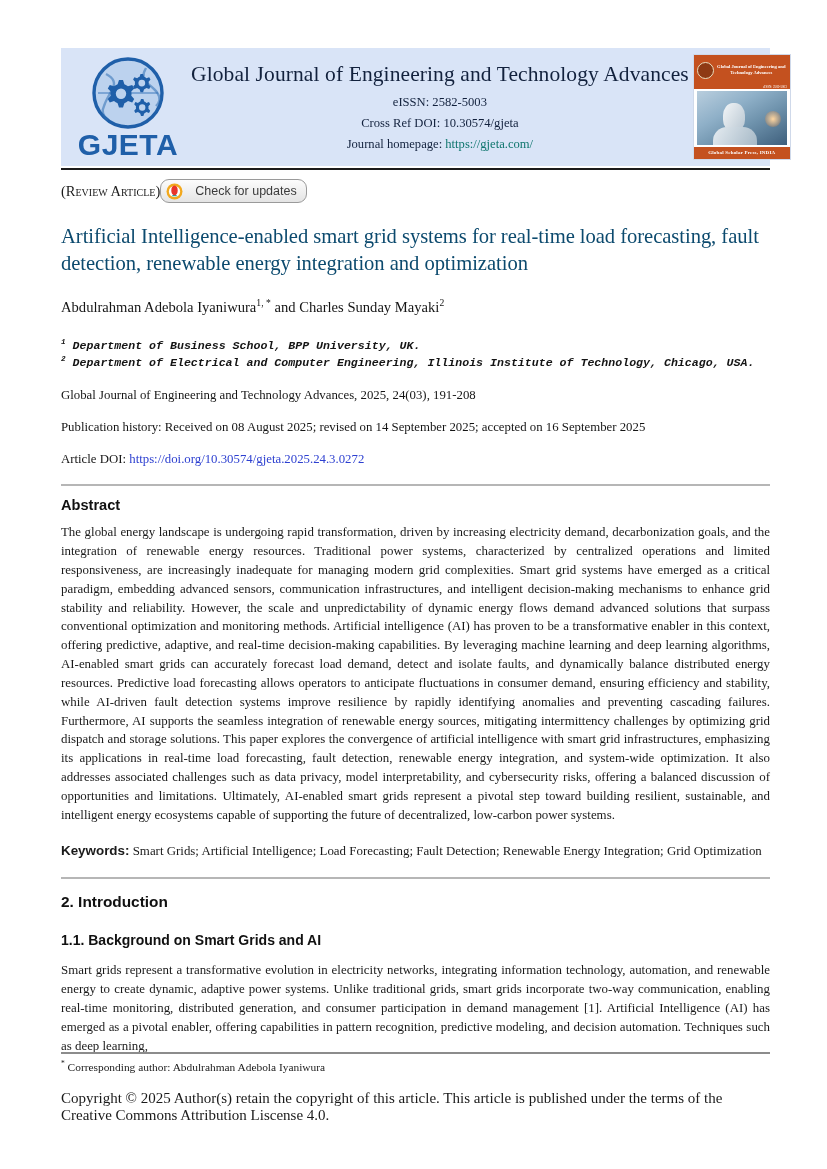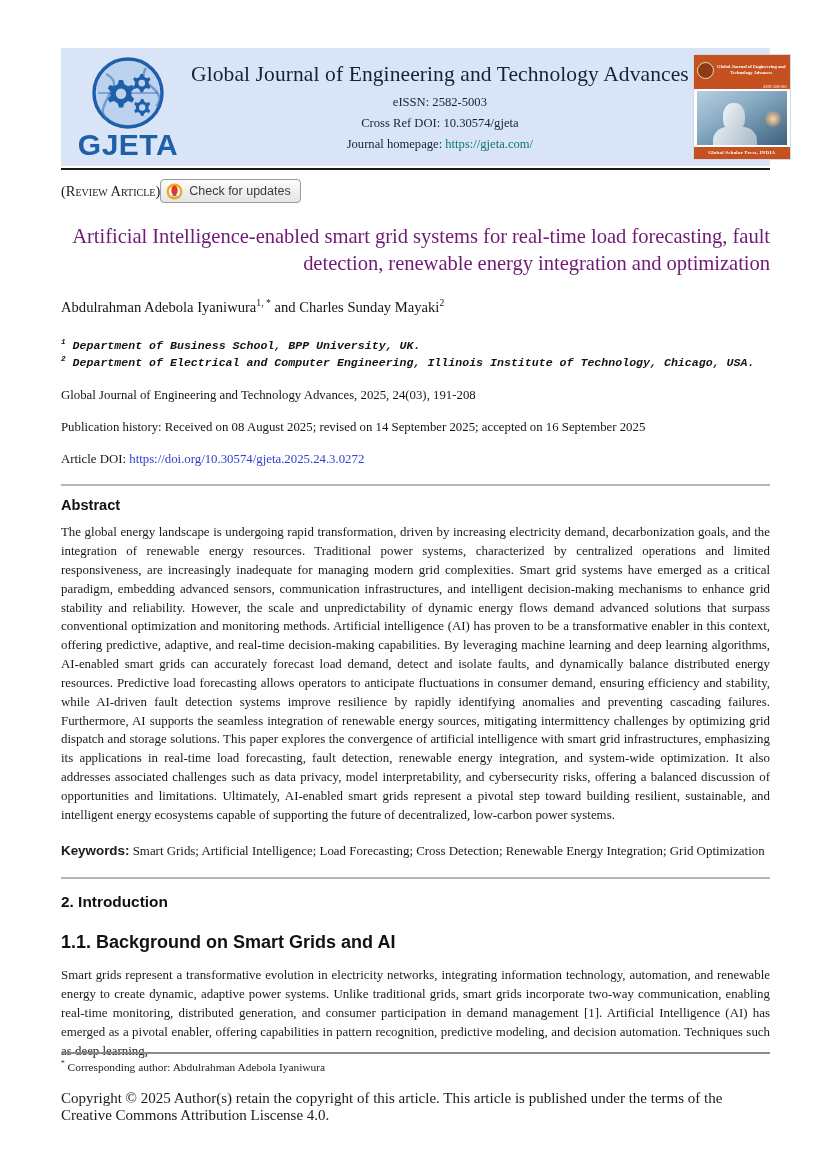--- a/index.html
+++ b/index.html
@@ -160,43 +160,42 @@
   }
   .article-type {
     font-size: 14.5px;
     font-variant: small-caps;
     color: #1a1a1a;
     padding-top: 4px;
   }
   .updates-badge {
     display: inline-flex;
     align-items: center;
-    gap: 6px;
+    gap: 12px;
     border: 1px solid #9a9a9a;
-    border-radius: 4px;
+    border-radius: 9px;
     background: linear-gradient(180deg,#fcfcfc 0%, #e4e4e4 100%);
     padding: 3px 9px 3px 5px;
     height: 24px;
     box-sizing: border-box;
   }
   .updates-badge-text {
     font-family: "Liberation Sans", sans-serif;
     font-size: 12.5px;
     color: #3b3b3b;
   }
 
   
   .art-title {
     font-size: 20.6px;
     line-height: 1.32;
-    color: #701a75;
+    color: #0c4a6e;
     margin: 14px 0 0 0;
     font-weight: normal;
     letter-spacing: -0.05px;
-    text-align: right;
   }
   .authors {
     font-size: 14.6px;
     margin-top: 22px;
     color: #151515;
   }
   sup { font-size: 0.66em; vertical-align: super; line-height: 0; }
   .affil {
     font-size: 11.6px;
     font-style: italic;
@@ -248,21 +247,21 @@
   .h1-num {
     font-family: "Liberation Sans", sans-serif;
     font-weight: bold;
     font-size: 15.4px;
     margin-top: 14px;
     color: #111;
   }
   .h2-num {
     font-family: "Liberation Sans", sans-serif;
     font-weight: bold;
-    font-size: 18px;
+    font-size: 14px;
     margin-top: 21px;
     color: #111;
   }
   .body-para {
     font-size: 12.9px;
     line-height: 1.46;
     text-align: justify;
     margin-top: 13px;
     color: #1a1a1a;
   }
@@ -364,21 +363,21 @@
   </div>
 
   <div class="meta-line">Global Journal of Engineering and Technology Advances, 2025, 24(03), 191-208</div>
   <div class="meta-line">Publication history: Received on 08 August 2025; revised on 14 September 2025; accepted on 16 September 2025</div>
   <div class="meta-line"><span>Article DOI: </span><span class="doi-link">https://doi.org/10.30574/gjeta.2025.24.3.0272</span></div>
 
   <hr class="sec-rule">
   <div class="sec-head">Abstract</div>
   <div class="abstract-body">The global energy landscape is undergoing rapid transformation, driven by increasing electricity demand, decarbonization goals, and the integration of renewable energy resources. Traditional power systems, characterized by centralized operations and limited responsiveness, are increasingly inadequate for managing modern grid complexities. Smart grid systems have emerged as a critical paradigm, embedding advanced sensors, communication infrastructures, and intelligent decision-making mechanisms to enhance grid stability and reliability. However, the scale and unpredictability of dynamic energy flows demand advanced solutions that surpass conventional optimization and monitoring methods. Artificial intelligence (AI) has proven to be a transformative enabler in this context, offering predictive, adaptive, and real-time decision-making capabilities. By leveraging machine learning and deep learning algorithms, AI-enabled smart grids can accurately forecast load demand, detect and isolate faults, and dynamically balance distributed energy resources. Predictive load forecasting allows operators to anticipate fluctuations in consumer demand, ensuring efficiency and stability, while AI-driven fault detection systems improve resilience by rapidly identifying anomalies and preventing cascading failures. Furthermore, AI supports the seamless integration of renewable energy sources, mitigating intermittency challenges by optimizing grid dispatch and storage solutions. This paper explores the convergence of artificial intelligence with smart grid infrastructures, emphasizing its applications in real-time load forecasting, fault detection, renewable energy integration, and system-wide optimization. It also addresses associated challenges such as data privacy, model interpretability, and cybersecurity risks, offering a balanced discussion of opportunities and limitations. Ultimately, AI-enabled smart grids represent a pivotal step toward building resilient, sustainable, and intelligent energy ecosystems capable of supporting the future of decentralized, low-carbon power systems.</div>
 
-  <div class="keywords"><span class="kw-label">Keywords:</span><span>  Smart Grids; Artificial Intelligence; Load Forecasting; Cross Detection; Renewable Energy Integration; Grid Optimization</span></div>
+  <div class="keywords"><span class="kw-label">Keywords:</span><span>  Smart Grids; Artificial Intelligence; Load Forecasting; Fault Detection; Renewable Energy Integration; Grid Optimization</span></div>
 
   <hr class="sec-rule">
   <div class="h1-num">2. Introduction</div>
   <div class="h2-num">1.1. Background on Smart Grids and AI</div>
   <div class="body-para">Smart grids represent a transformative evolution in electricity networks, integrating information technology, automation, and renewable energy to create dynamic, adaptive power systems. Unlike traditional grids, smart grids incorporate two-way communication, enabling real-time monitoring, distributed generation, and consumer participation in demand management [1]. Artificial Intelligence (AI) has emerged as a pivotal enabler, offering capabilities in pattern recognition, predictive modeling, and decision automation. Techniques such as deep learning,</div>
 
   <div class="footer">
     <hr class="footer-rule">
     <div class="corr"><sup>*</sup><span> Corresponding author: Abdulrahman Adebola Iyaniwura</span></div>
     <div class="copyright">Copyright © 2025 Author(s) retain the copyright of this article. This article is published under the terms of the Creative Commons Attribution Liscense 4.0.</div>

